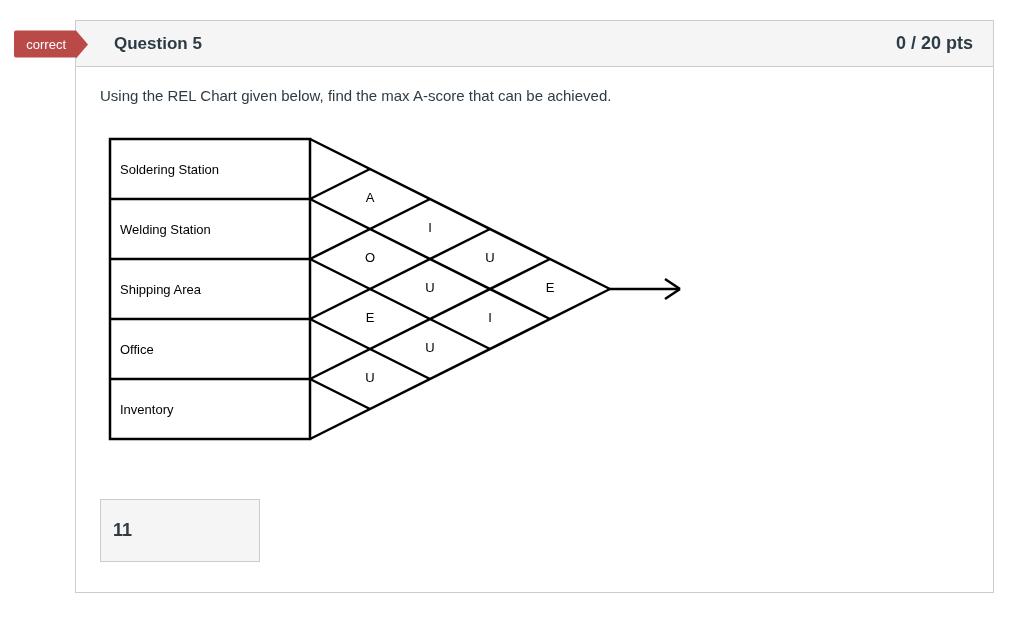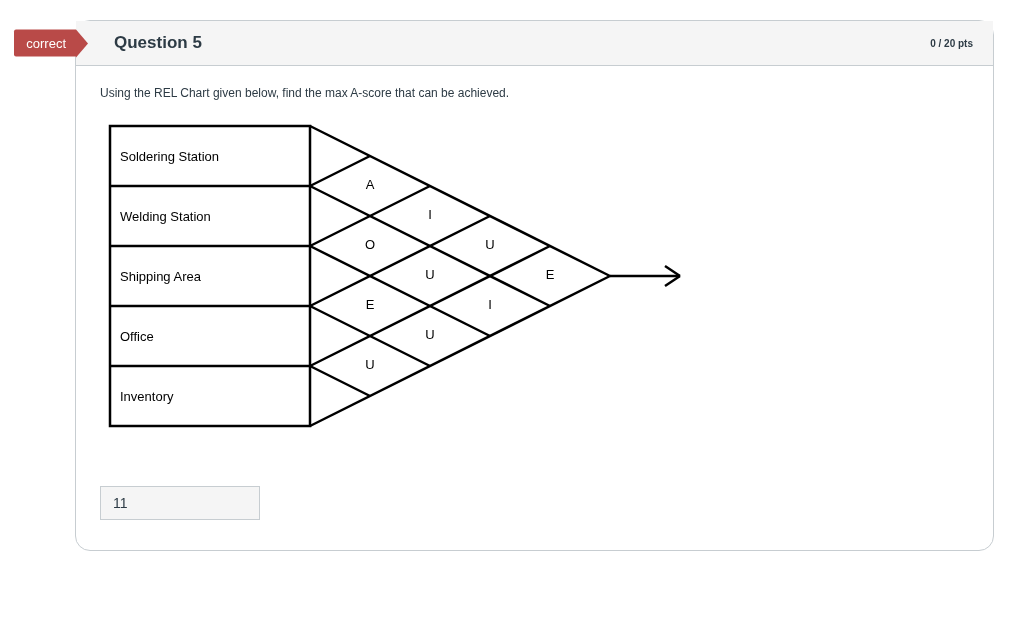--- a/index.html
+++ b/index.html
@@ -10,38 +10,38 @@
     body {
       font-family: "Helvetica Neue", Arial, sans-serif;
       background: #fff;
       padding: 20px 30px 20px 0;
       font-size: 14px;
       color: #2d3b45;
     }
     .question-wrapper {
       margin-left: 75px;
       border: 1px solid #c7cdd1;
-      border-radius: 15px;
+      border-radius: 0;
     }
     .question-header {
       background: #f5f5f5;
       border-bottom: 1px solid #c7cdd1;
       padding: 12px 20px;
       display: flex;
       justify-content: space-between;
       align-items: center;
       position: relative;
     }
     .question-title {
       font-weight: bold;
       font-size: 17px;
       margin-left: 18px;
     }
     .question-points {
-      font-size: 10px;
+      font-size: 18px;
       font-weight: bold;
     }
     .incorrect-tag {
       position: absolute;
       right: 100%;
       top: 50%;
       transform: translateY(-50%);
       background: #b94a48;
       color: #fff;
       font-size: 13px;
@@ -57,44 +57,45 @@
       width: 0;
       height: 0;
       border-top: 14px solid transparent;
       border-bottom: 14px solid transparent;
       border-left: 12px solid #b94a48;
     }
     .question-body {
       padding: 20px 24px 30px 24px;
     }
     .prompt {
-      font-size: 12px;
-      margin-bottom: 16px;
+      font-size: 15px;
+      margin-bottom: 25px;
     }
     .rel-chart {
       display: block;
       margin-bottom: 30px;
     }
     .rel-chart text {
       font-family: Arial, sans-serif;
     }
     .rel-chart .row-label {
       font-size: 13px;
     }
     .rel-chart .cell-label {
       font-size: 13px;
       text-anchor: middle;
       dominant-baseline: middle;
     }
     .answer-box {
       border: 1px solid #c7cdd1;
       background: #f5f5f5;
-      padding: 8px 12px;
+      padding: 20px 12px;
       width: 160px;
-      font-size: 14px;
+      font-size: 18px;
+      font-weight: bold;
     }
   </style>
 </head>
 <body>
 
 <div class="question-wrapper">
   <div class="question-header">
     <div class="incorrect-tag">correct</div>
     <div class="question-title">Question 5</div>
     <div class="question-points">0 / 20 pts</div>

